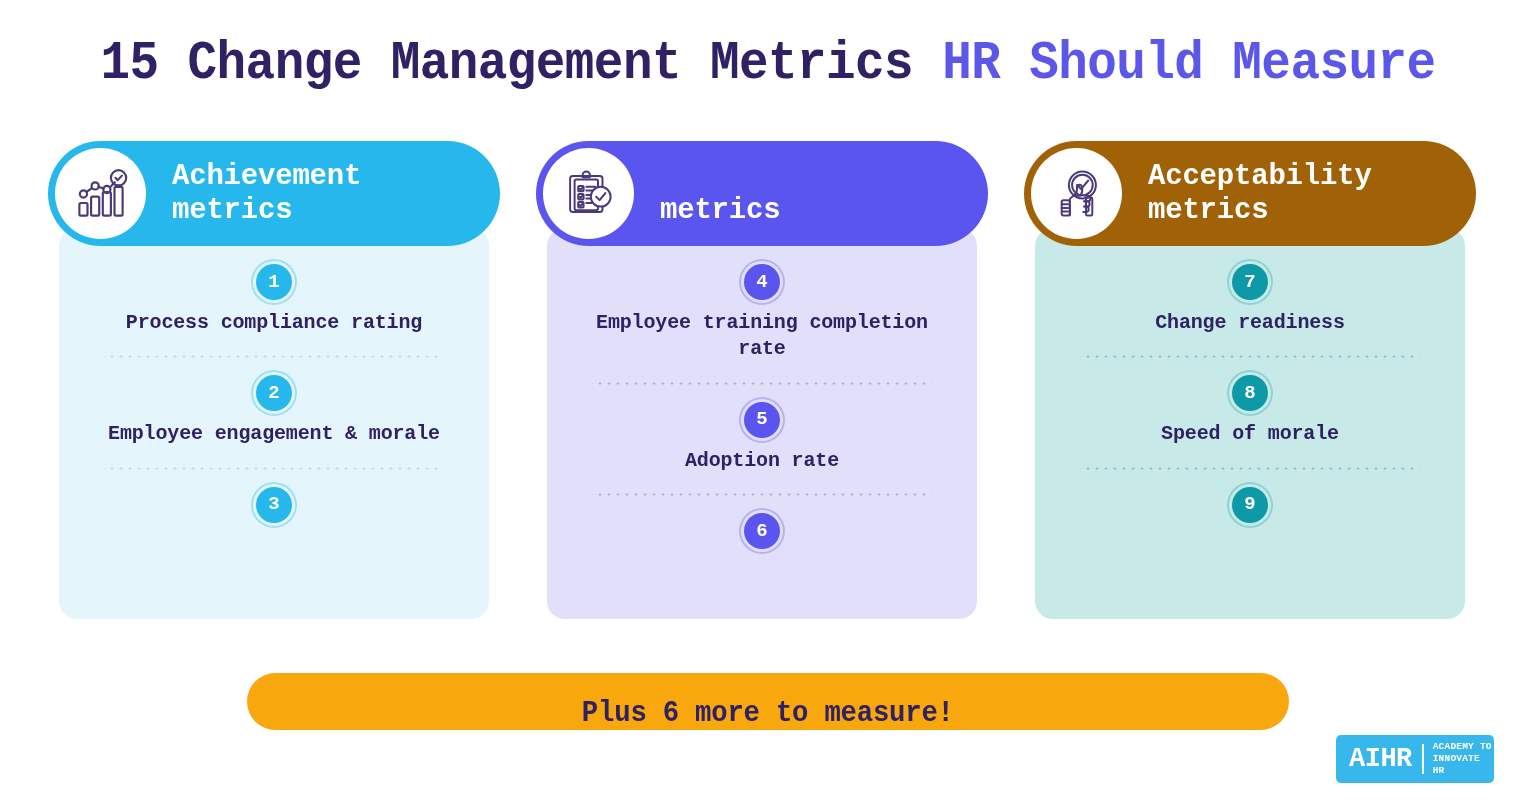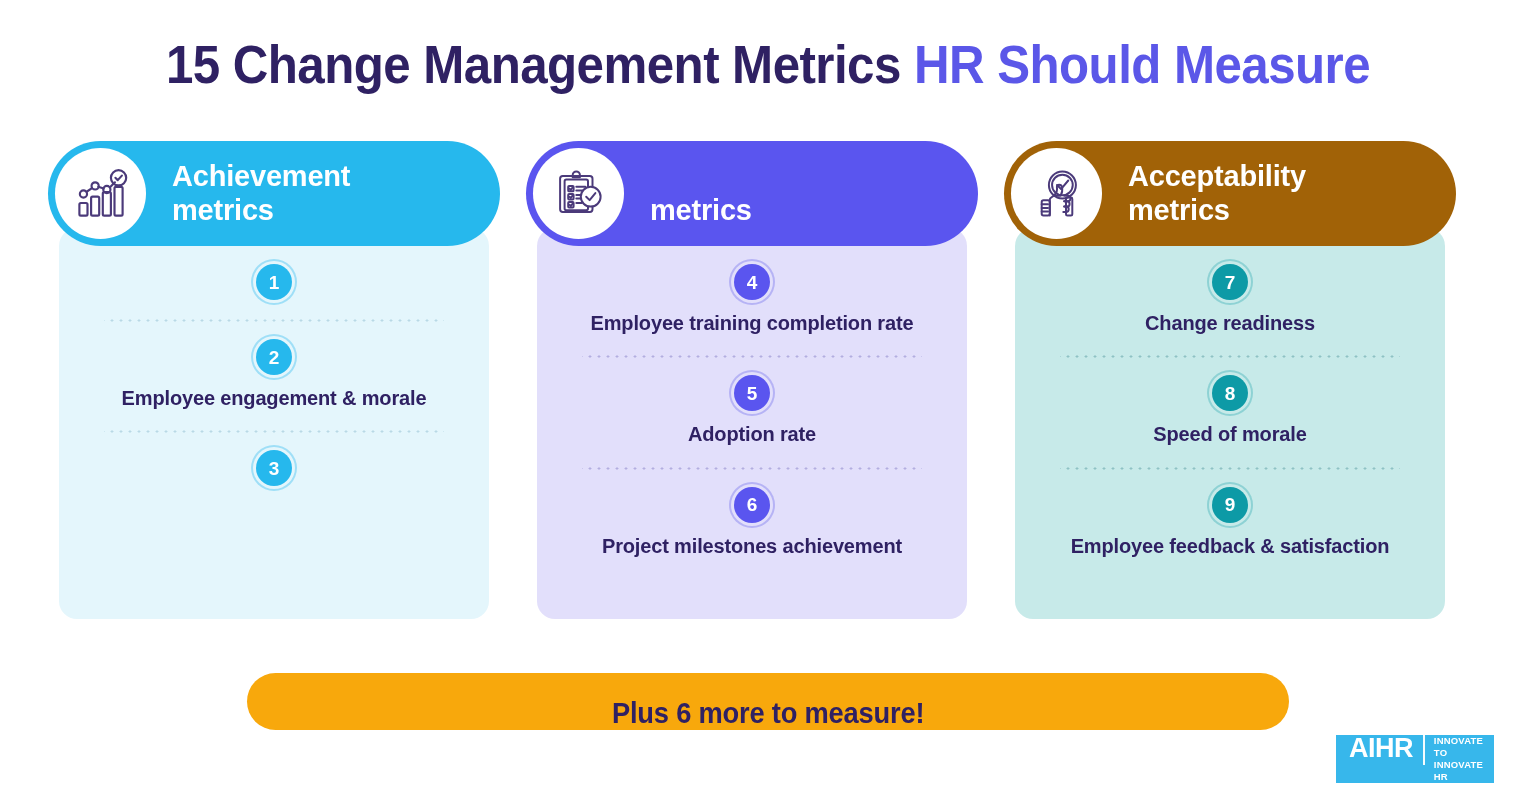--- a/index.html
+++ b/index.html
@@ -10,20 +10,21 @@
     background: #ffffff;
     font-family: "Liberation Sans", sans-serif;
     overflow: hidden;
   }
 
   .page {
     position: relative;
     width: 1444px;
     height: 803px;
     background: #ffffff;
+    font-family: Liberation Mono, monospace;
   }
 
   
   .title {
     position: absolute;
     left: 0;
     top: 34px;
     width: 1536px;
     text-align: center;
     font-size: 53px;
@@ -36,21 +37,21 @@
   .title .t-dark { color: #2f2163; }
   .title .t-accent { color: #5b57e8; }
 
   
   .columns {
     position: absolute;
     left: 48px;
     top: 141px;
     width: 1440px;
     display: flex;
-    gap: 26px;
+    gap: 36px;
   }
   .column {
     position: relative;
     width: 452px;
     display: flex;
     flex-direction: column;
     align-items: center;
   }
 
   
@@ -157,23 +158,24 @@
     letter-spacing: -0.2px;
   }
 
   
   .logo {
     position: absolute;
     left: 1336px;
     top: 735px;
     width: 158px;
     height: 48px;
-    border-radius: 0;
+    border-radius: 5px;
     background: #37b7eb;
     display: flex;
+    align-items: center;
     padding-left: 13px;
   }
   .logo-mark {
     color: #ffffff;
     font-size: 27px;
     font-weight: 700;
     letter-spacing: -0.5px;
     line-height: 1;
   }
   .logo-rule {
@@ -220,20 +222,21 @@
             <polyline points="46,12 48.6,14.6 53.2,9.6"></polyline>
           </svg>
         </div>
         <div class="head-title"><span>Achievement</span><br><span>metrics</span></div>
       </div>
       <div class="card-body" style="background:#e4f6fc">
         <div class="metric">
           <div class="badge" style="background:#26b8ed;box-shadow:0 0 0 3px #e4f6fc,0 0 0 5px #9fdff7">
             <span>1</span>
           </div>
+          <div class="metric-label">Process compliance rating</div>
         </div>
         <div class="divider" style="color:#b9d9e6"></div>
         <div class="metric">
           <div class="badge" style="background:#26b8ed;box-shadow:0 0 0 3px #e4f6fc,0 0 0 5px #9fdff7">
             <span>2</span>
           </div>
           <div class="metric-label">Employee engagement &amp; morale</div>
         </div>
         <div class="divider" style="color:#b9d9e6"></div>
         <div class="metric">
@@ -280,21 +283,20 @@
           <div class="badge" style="background:#5a55ef;box-shadow:0 0 0 3px #e2dffb,0 0 0 5px #b6b3f5">
             <span>5</span>
           </div>
           <div class="metric-label">Adoption rate</div>
         </div>
         <div class="divider" style="color:#b3aee0"></div>
         <div class="metric">
           <div class="badge" style="background:#5a55ef;box-shadow:0 0 0 3px #e2dffb,0 0 0 5px #b6b3f5">
             <span>6</span>
           </div>
-          <div class="metric-label">Project milestones achievement</div>
         </div>
       </div>
     </div>
 
     <div class="column">
       <div class="card-head" style="background:#a16207">
         <div class="head-icon-wrap">
           <svg width="54" height="54" viewBox="0 0 60 60" fill="none" stroke="#4b3a7a" stroke-width="2.2" stroke-linecap="round" stroke-linejoin="round">
             <circle cx="36" cy="20" r="15"></circle>
             <circle cx="36" cy="20" r="11.5"></circle>
@@ -324,30 +326,29 @@
           <div class="badge" style="background:#0d9aa6;box-shadow:0 0 0 3px #c7eae9,0 0 0 5px #8ed2d4">
             <span>8</span>
           </div>
           <div class="metric-label">Speed of morale</div>
         </div>
         <div class="divider" style="color:#8fc2c4"></div>
         <div class="metric">
           <div class="badge" style="background:#0d9aa6;box-shadow:0 0 0 3px #c7eae9,0 0 0 5px #8ed2d4">
             <span>9</span>
           </div>
-          <div class="metric-label">Employee feedback &amp; satisfaction</div>
         </div>
       </div>
     </div>
 
   </div>
 
   <div class="cta">
     <span class="cta-text">Plus 6 more to measure!</span>
   </div>
 
   <div class="logo">
     <span class="logo-mark">AIHR</span>
     <span class="logo-rule"></span>
-    <span class="logo-sub"><span>INNOVATE TO</span><br><span>INNOVATE HR</span></span>
+    <span class="logo-sub"><span>ACADEMY TO</span><br><span>INNOVATE HR</span></span>
   </div>
 
 </div>
 
 </body></html>

